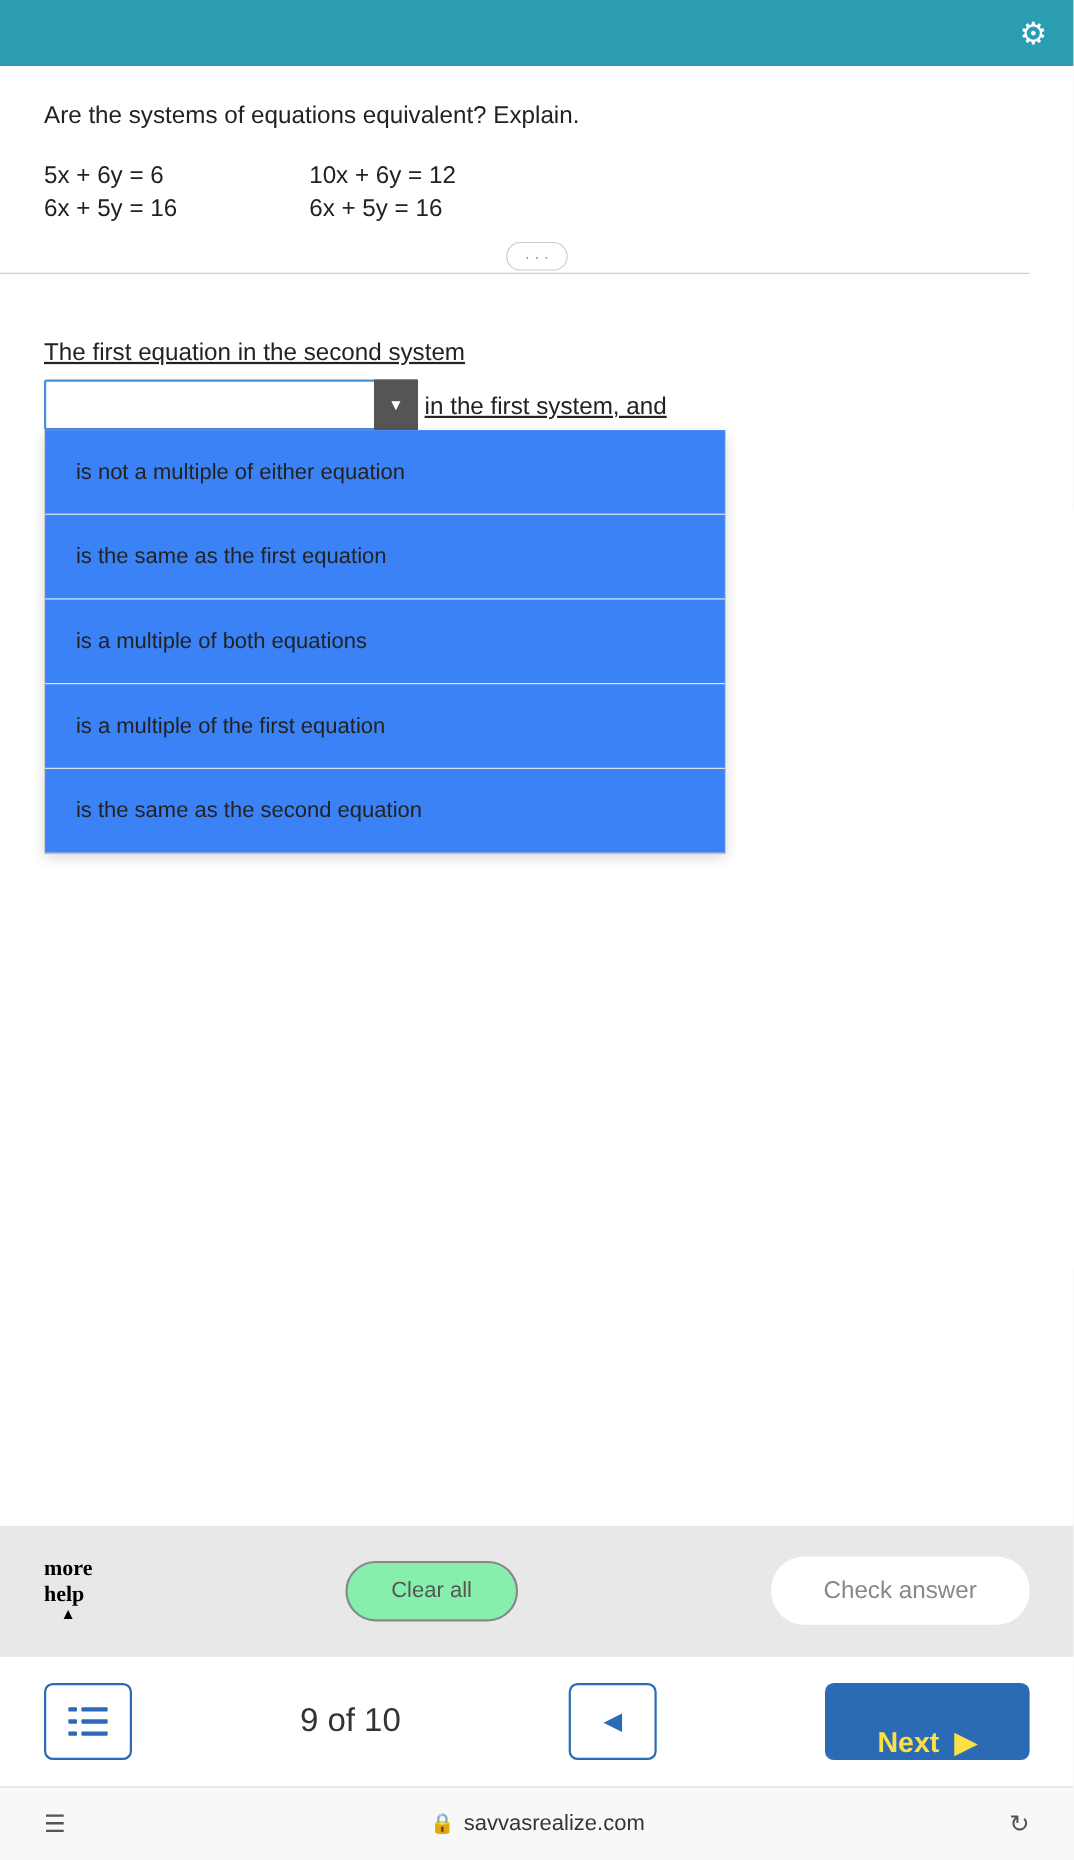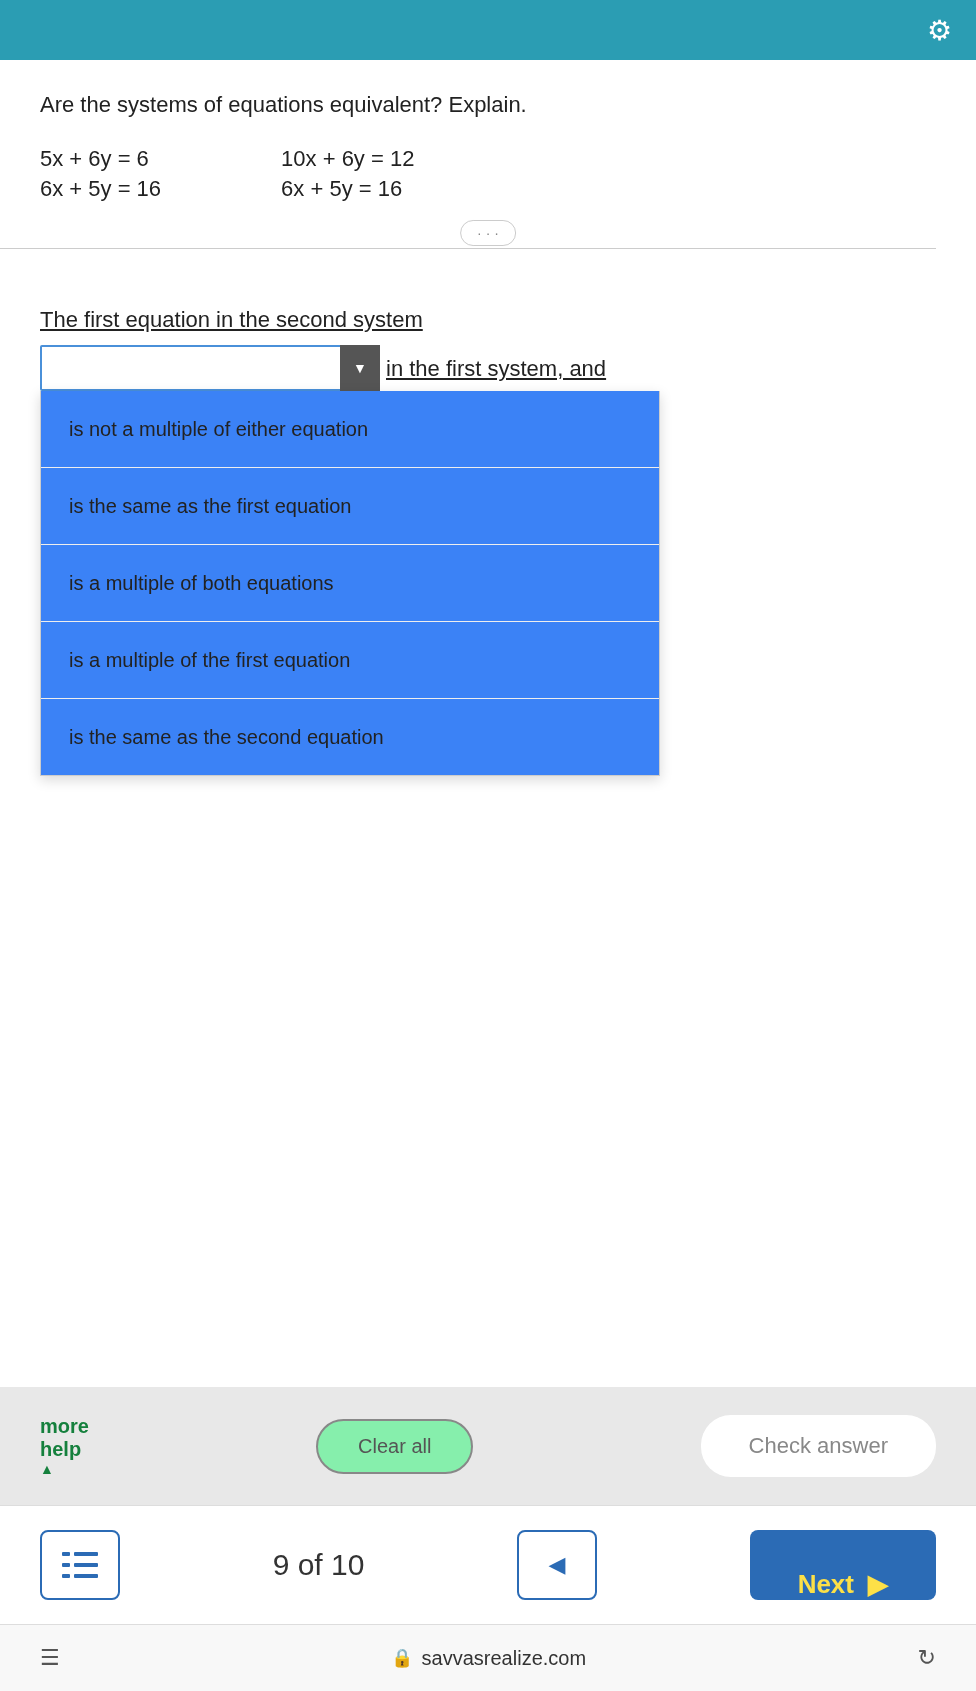--- a/index.html
+++ b/index.html
@@ -157,27 +157,28 @@
     .action-bar {
       background: #e8e8e8;
       padding: 28px 40px;
       display: flex;
       align-items: center;
       justify-content: space-between;
       margin-top: 0;
     }
 
     .more-help-link {
-      color: #15803d;
+      color: #000000;
       font-size: 20px;
       font-weight: bold;
       text-decoration: none;
       display: flex;
       flex-direction: column;
-      align-items: flex-start;
+      align-items: center;
+      font-family: Liberation Serif, serif;
     }
     .more-help-arrow {
       font-size: 14px;
     }
 
     .clear-all-btn {
       background: #86efac;
       border: 2px solid #888;
       border-radius: 30px;
       padding: 14px 40px;

